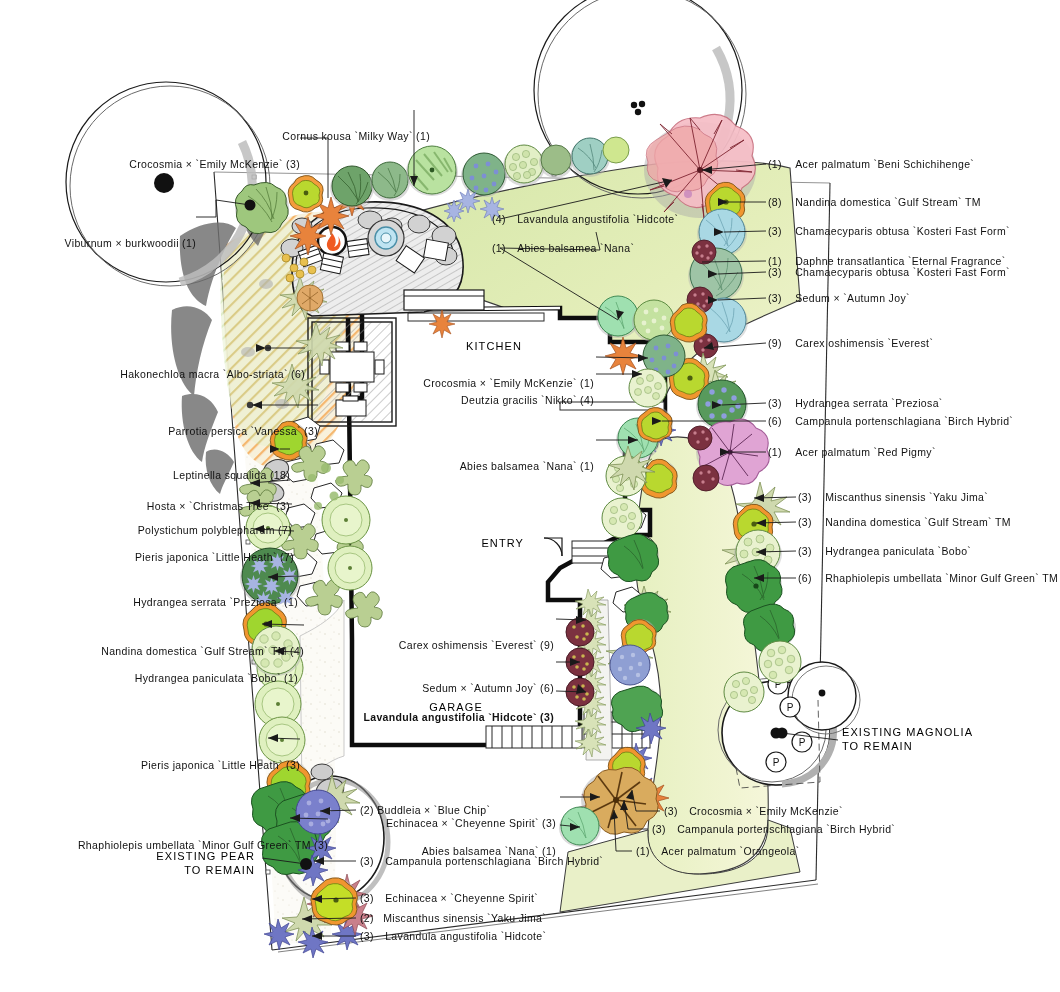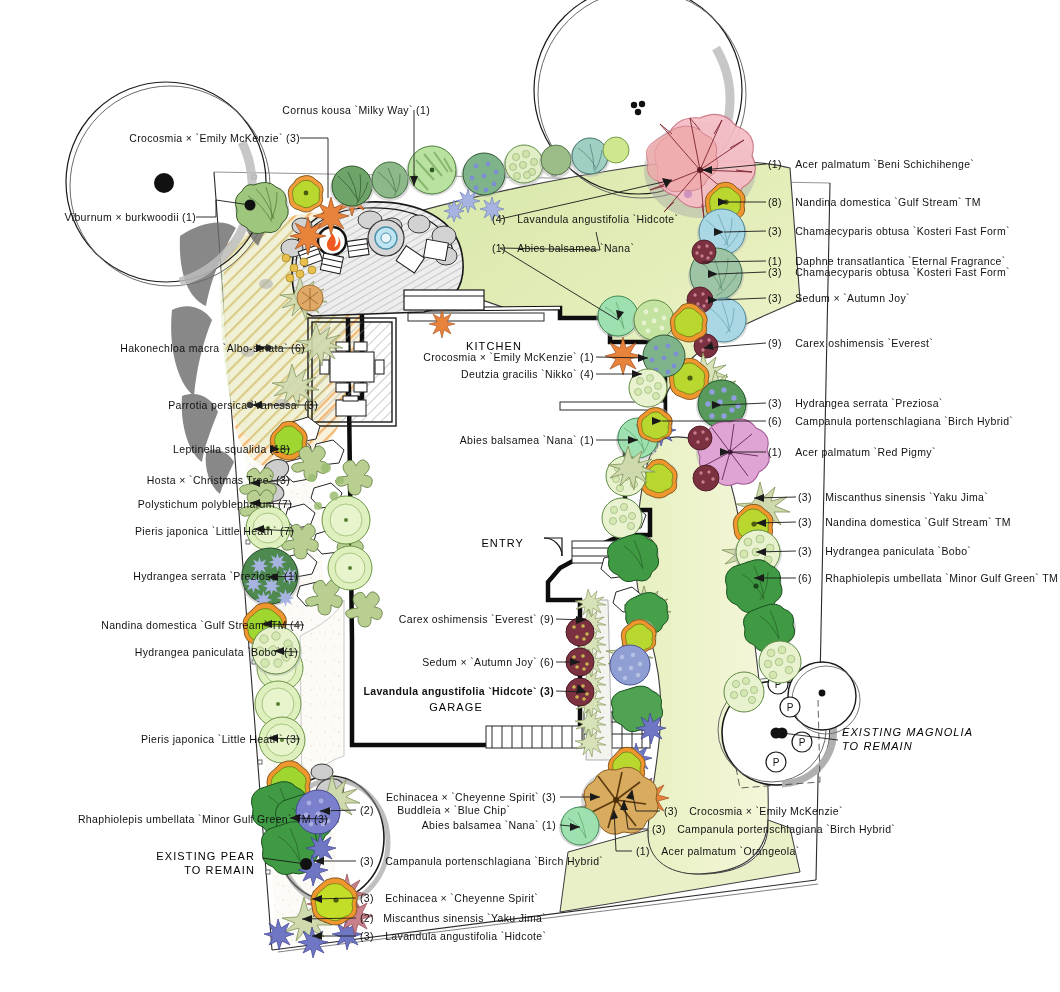--- a/index.html
+++ b/index.html
@@ -18,34 +18,34 @@
   #plan svg{position:absolute;left:0;top:0;}
   .lbl{
     position:absolute;
     font-family:"Liberation Sans","DejaVu Sans",sans-serif;
     font-size:10.5px;
     letter-spacing:.35px;
     color:#111;
     white-space:nowrap;
     line-height:1.18;
   }
-  .lbl.r{transform:translate(-100%,-50%);}
+  .lbl.r{transform:translate(-100%,-50%);margin-top:26px;}
   .lbl.l{transform:translate(0,-50%);}
   .qty{font-size:10.5px;}
   .cap{
     position:absolute;
     font-size:11px;
     letter-spacing:1.1px;
     color:#000;
     white-space:pre;
     line-height:1.25;
     text-align:center;
   }
   .cap.r{transform:translate(-100%,-50%);text-align:right;}
-  .cap.l{transform:translate(0,-50%);text-align:left;font-style:italic;}
+  .cap.l{transform:translate(0,-50%);text-align:left;}
   .cap.c{transform:translate(-50%,-50%);}
 </style>
 </head>
 <body>
 
 <div id="plan">
 
 <svg width="1060" height="992" viewBox="0 0 1060 992">
   <defs>
 
@@ -1369,21 +1369,21 @@
   <div class="lbl r" style="left:554px;top:691px;font-weight:bold;">
     <span>Lavandula angustifolia `Hidcote`</span>
     <span class="qty">(3)</span>
   </div>
   <div class="lbl r" style="left:556px;top:797px;padding-left:46px;">
     <span>Echinacea × `Cheyenne Spirit`</span>
     <span class="qty">(3)</span>
   </div>
   <div class="lbl l" style="left:360px;top:810px;">
     <span class="qty">(2)</span>
-    <span style="margin-left:20px">Buddleia × `Blue Chip`</span>
+    <span style="margin-left:0">Buddleia × `Blue Chip`</span>
   </div>
   <div class="lbl r" style="left:556px;top:825px;">
     <span>Abies balsamea `Nana`</span>
     <span class="qty">(1)</span>
   </div>
   <div class="lbl l" style="left:360px;top:861px;">
     <span class="qty">(3)</span>
     <span style="margin-left:8px">Campanula portenschlagiana `Birch Hybrid`</span>
   </div>
   <div class="lbl l" style="left:360px;top:898px;">

